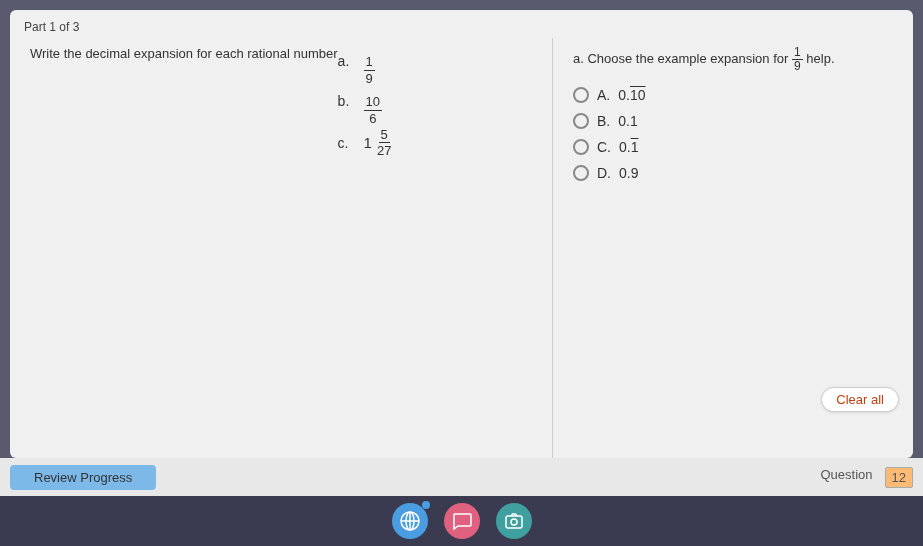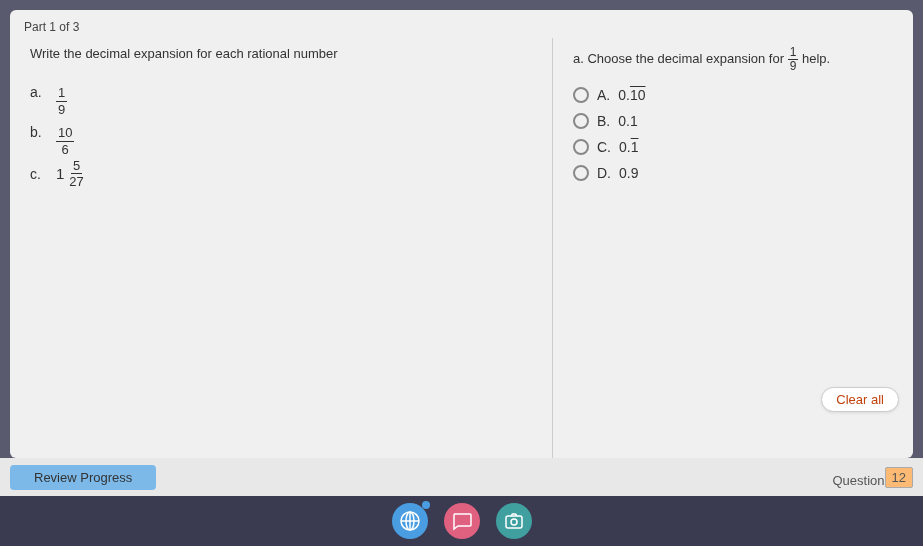--- a/index.html
+++ b/index.html
@@ -29,21 +29,21 @@
     }
     .content-area {
       display: flex;
       flex: 1;
     }
     .left-panel {
       flex: 1;
       padding: 8px 20px 8px 20px;
       border-right: 1px solid #ccc;
       display: flex;
-      flex-direction: column;
+      flex-direction: row;
     }
     .right-panel {
       width: 360px;
       padding: 8px 20px 8px 20px;
       display: flex;
       flex-direction: column;
     }
     .instruction {
       font-size: 13px;
       color: #333;
@@ -161,22 +161,22 @@
       border-radius: 4px;
       padding: 5px 24px;
       font-size: 13px;
       color: #333;
       cursor: pointer;
     }
     .question-num-row {
       font-size: 13px;
       color: #555;
       display: flex;
-      align-items: flex-end;
-      gap: 0;
+      align-items: flex-start;
+      gap: 12px;
     }
     .question-box {
       border: 1px solid #aaa;
       padding: 2px 6px;
       font-size: 13px;
       background: #fdba74;
       border-radius: 2px;
     }
     .clear-all-btn {
       position: absolute;
@@ -256,21 +256,21 @@
               <span class="num">5</span>
               <span class="den">27</span>
             </span>
           </span>
         </li>
       </ul>
     </div>
 
     <div class="right-panel">
       <div class="question-title">
-        <span>a. Choose the decimal expansion for</span>
+        <span>a. Choose the example expansion for</span>
         <span class="frac-inline">
           <span class="num">1</span>
           <span class="den">9</span>
         </span>
         <span>help.</span>
       </div>
 
       <ul class="options-list">
         <li class="option-item">
           <span class="radio-circle"></span>

